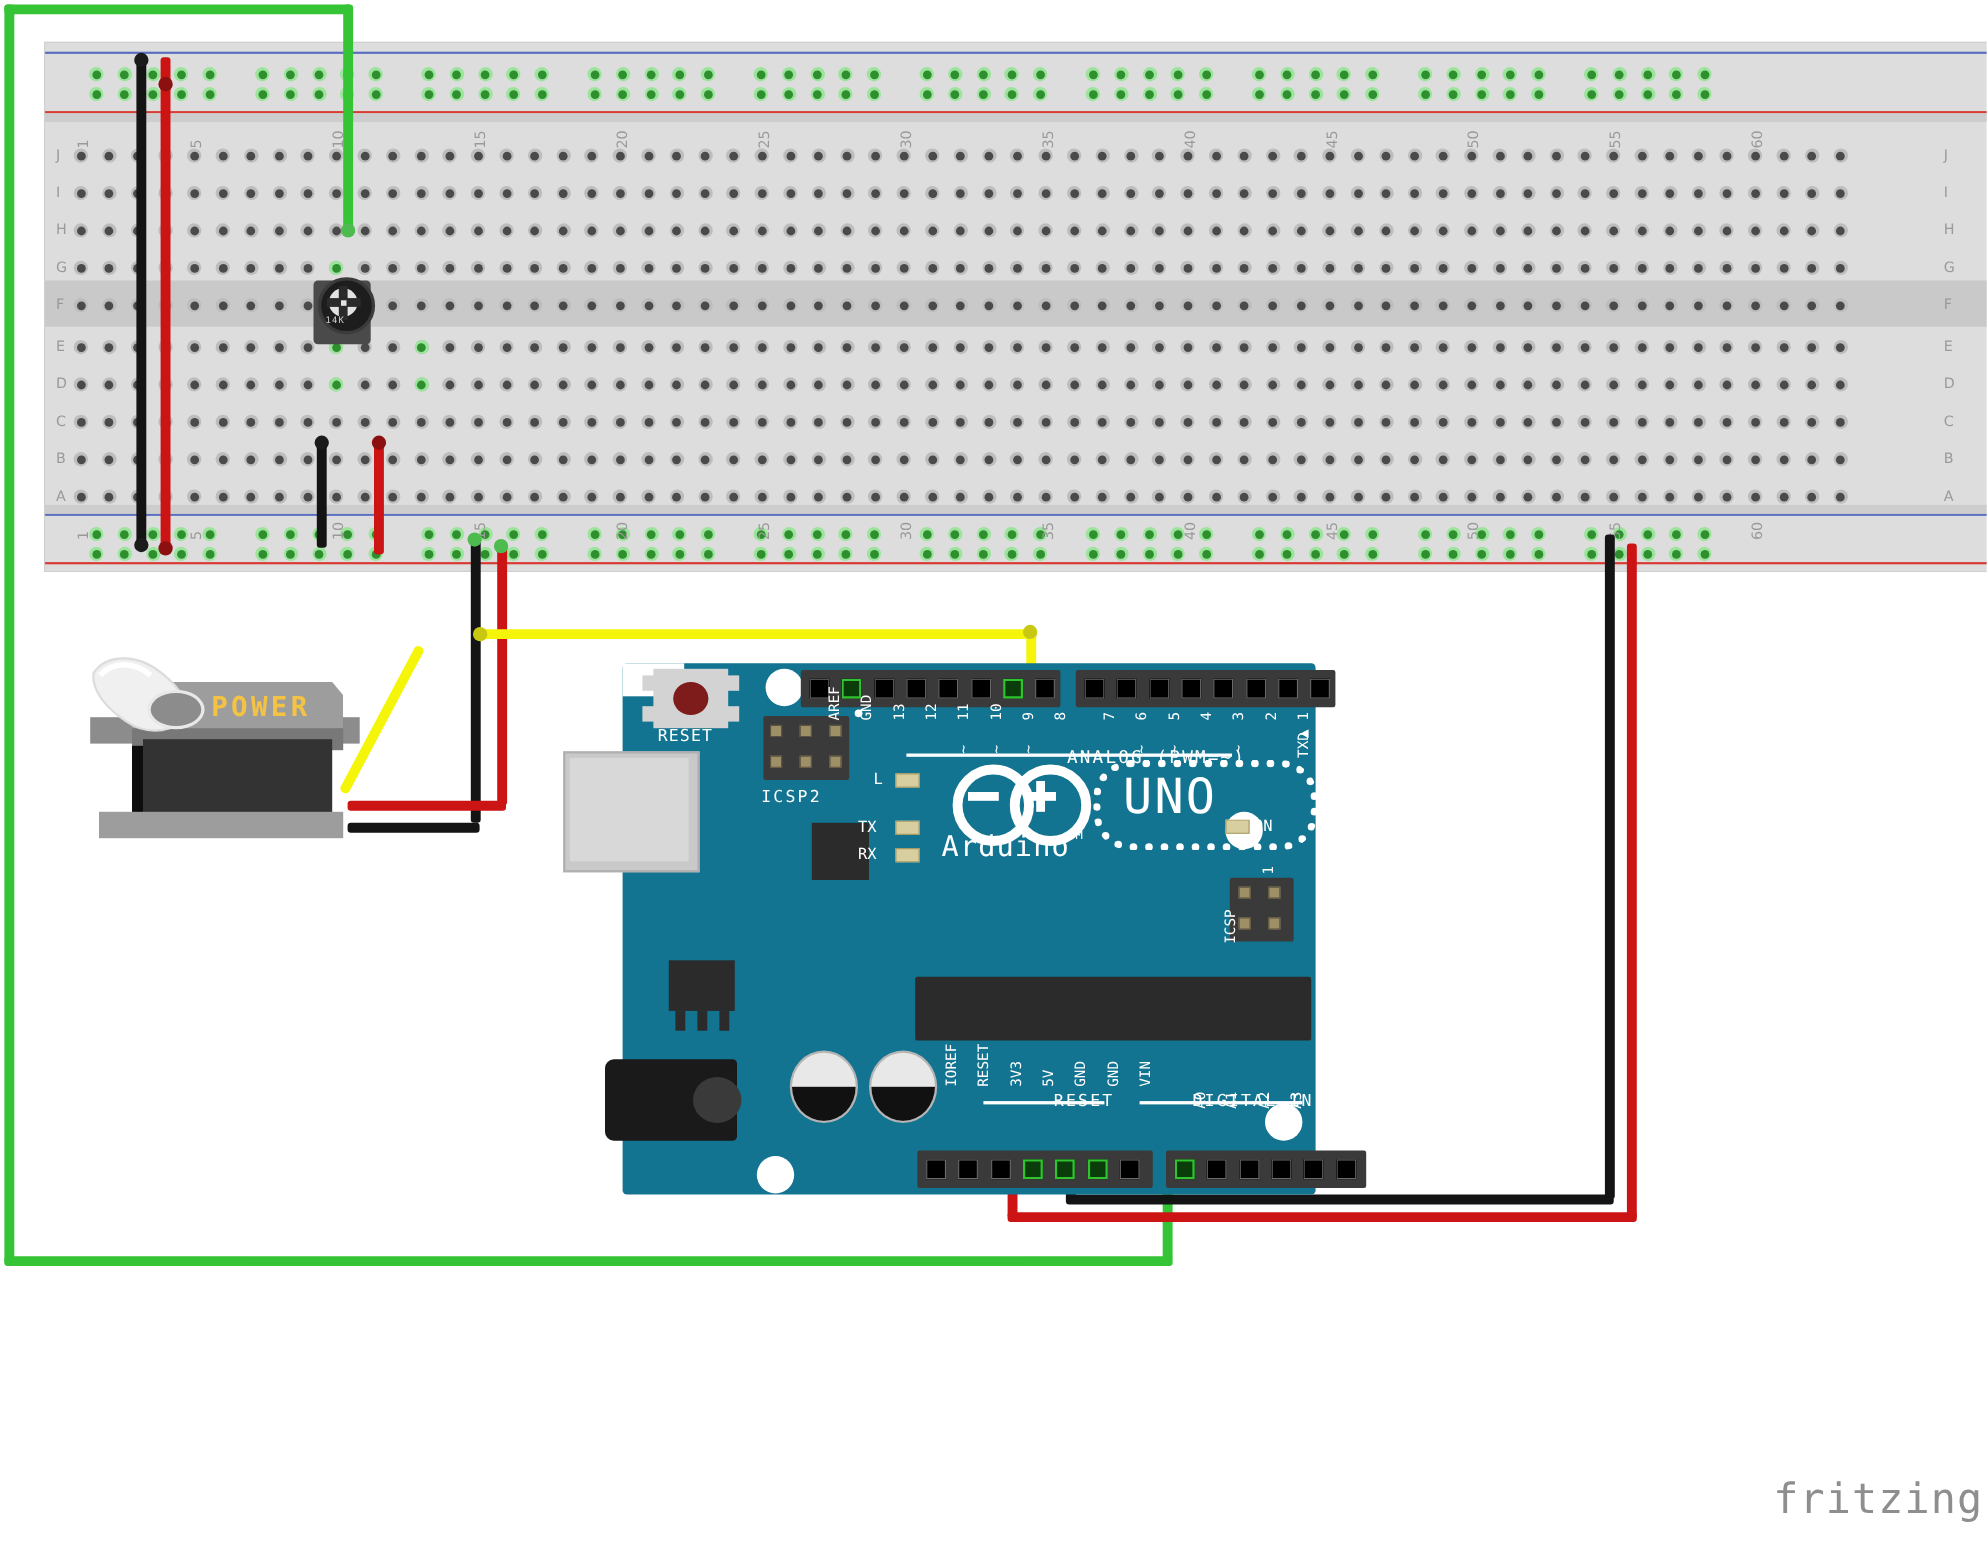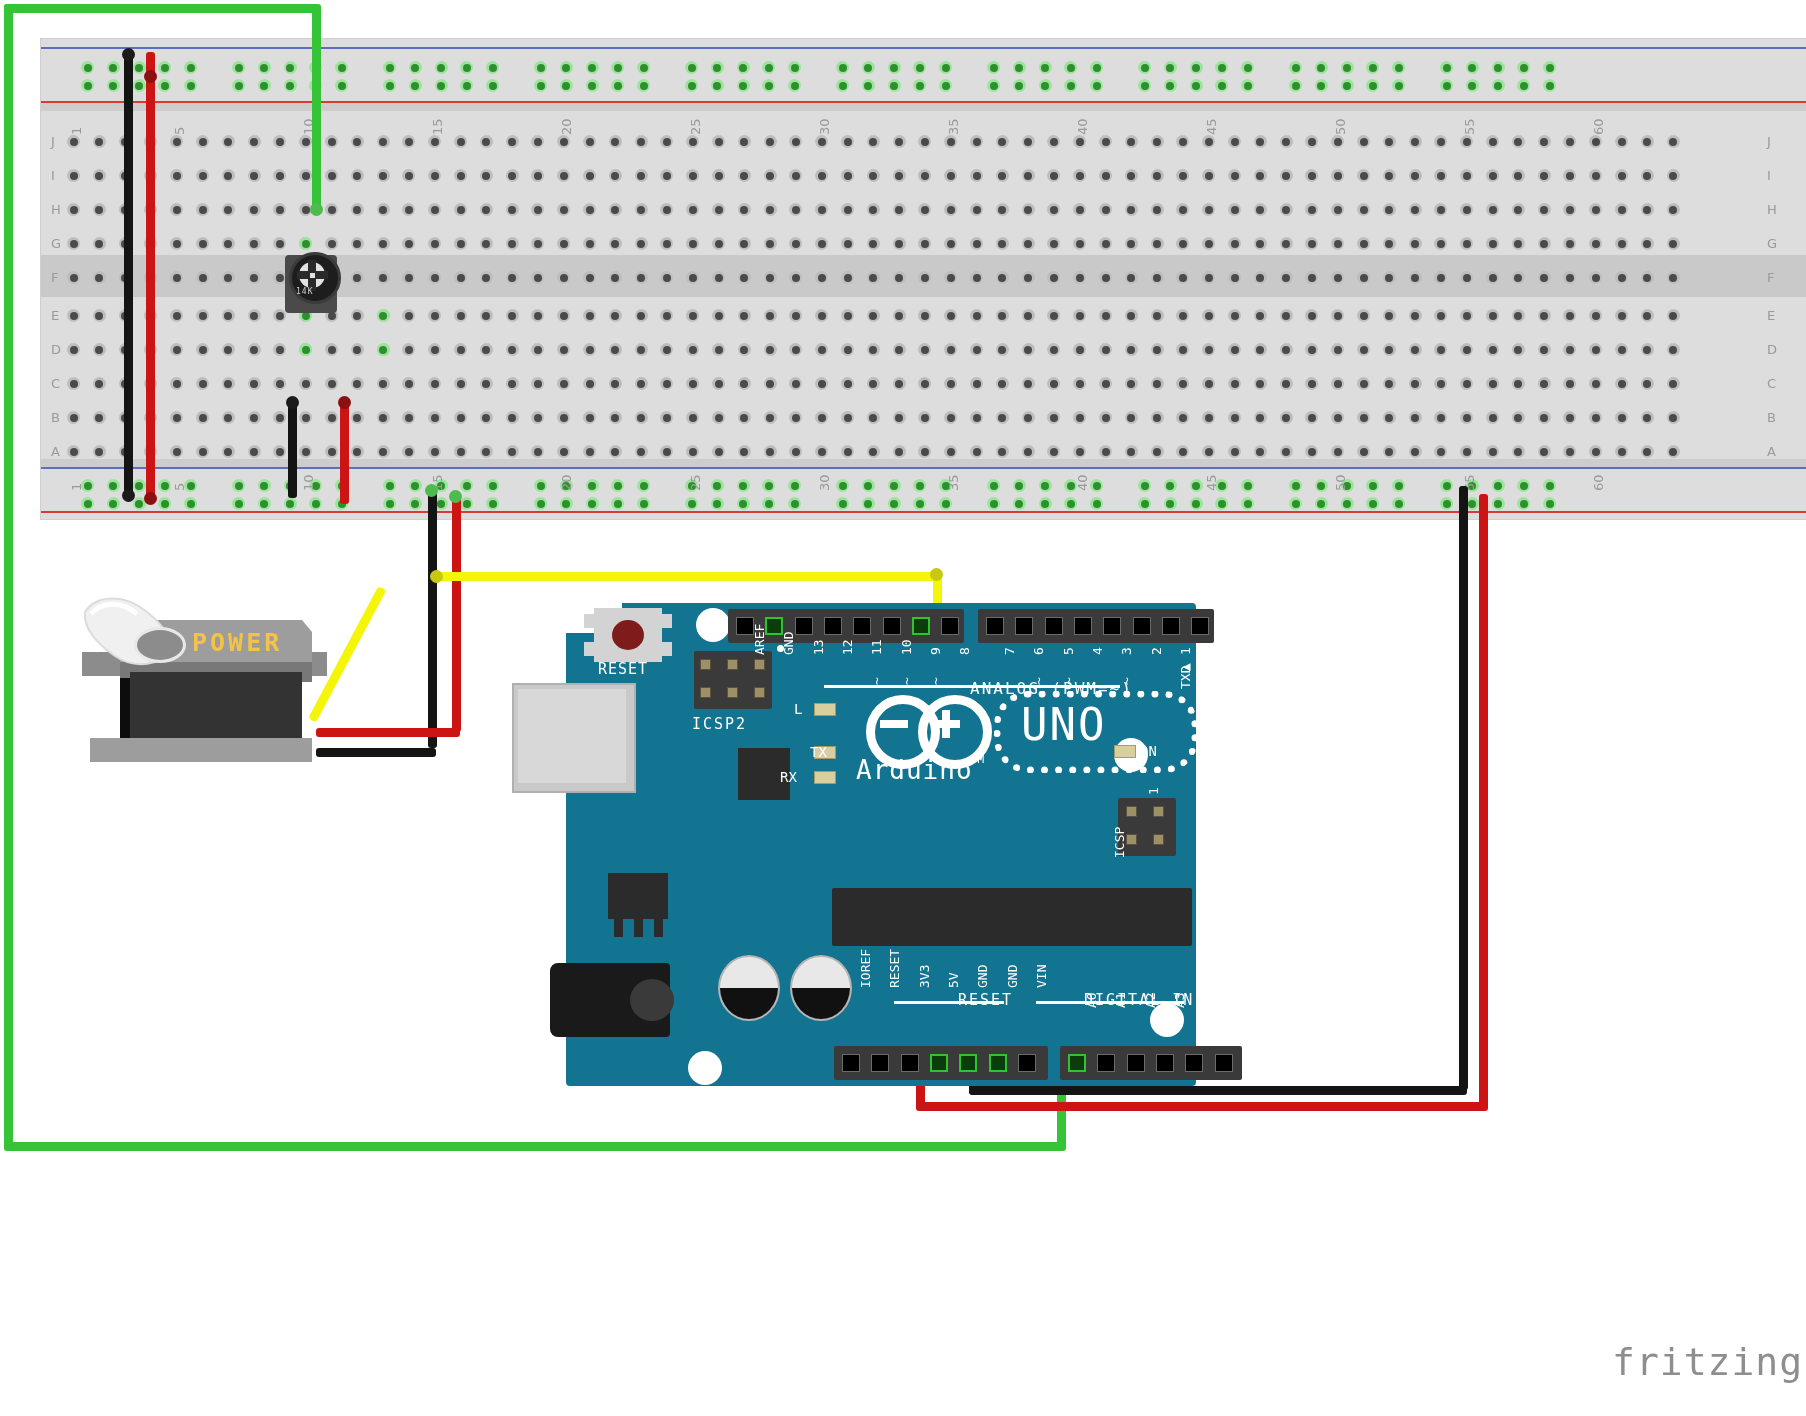--- a/index.html
+++ b/index.html
@@ -2820,21 +2820,21 @@
   <div class="cap-el" style="left:152px;top:352px;">
       <i></i>
     </div>
   <div class="cap-el" style="left:224px;top:352px;">
       <i></i>
     </div>
 
   <div class="led" style="left:248px;top:100px;"></div>
   <div class="ledlbl" style="left:228px;top:98px;">L</div>
   <div class="led" style="left:248px;top:143px;"></div>
-  <div class="ledlbl" style="left:214px;top:141px;margin-left:30px;">TX</div>
+  <div class="ledlbl" style="left:214px;top:141px;">TX</div>
   <div class="led" style="left:248px;top:168px;"></div>
   <div class="ledlbl" style="left:214px;top:166px;">RX</div>
   <div class="led" style="left:548px;top:142px;"></div>
   <div class="ledlbl" style="left:574px;top:140px;">ON</div>
 
   <div id="logo">
     <div class="loop" style="left:0;top:0;"></div>
     <div class="loop" style="left:52px;top:0;"></div>
     <div class="logobar" style="left:14px;top:25px;width:28px;height:8px;"></div>
     <div class="logobar" style="left:66px;top:25px;width:28px;height:8px;"></div>

